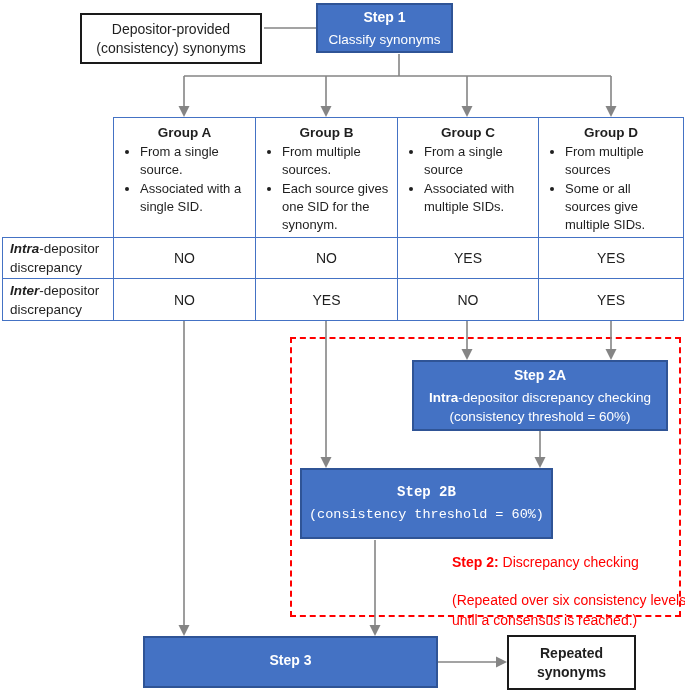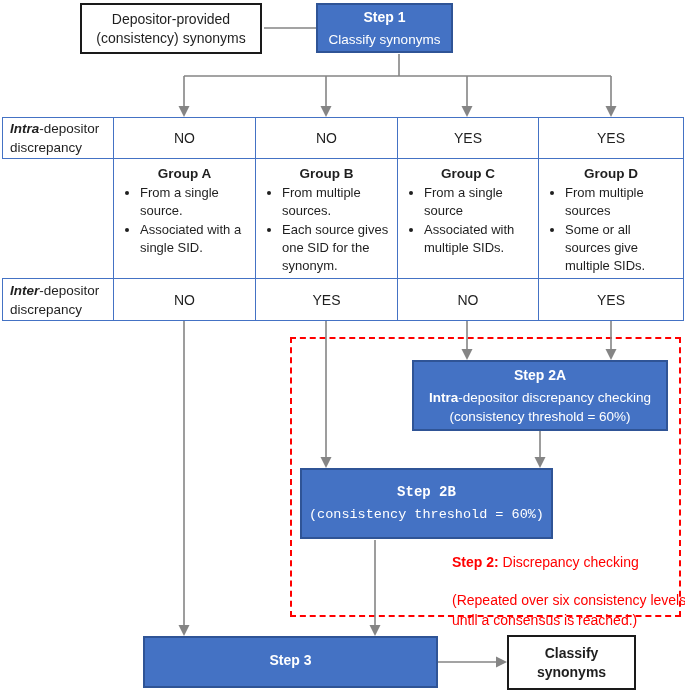--- a/index.html
+++ b/index.html
@@ -65,50 +65,40 @@
       <polygon points="461.5,349 472.5,349 467,360"></polygon>
       <polygon points="605.5,349 616.5,349 611,360"></polygon>
       <polygon points="534.5,457 545.5,457 540,468"></polygon>
       <polygon points="369.5,625 380.5,625 375,636"></polygon>
       <polygon points="496,656.5 496,667.5 507,662"></polygon>
     </g>
   </svg>
 
   <div class="redframe" style="left:290px;top:337px;width:391px;height:280px;"></div>
 
-  <div class="node plain" style="left:80px;top:3px;width:182px;height:51px;">
+  <div class="node plain" style="left:80px;top:13px;width:182px;height:51px;">
     <div>Depositor-provided</div>
     <div>(consistency) synonyms</div>
   </div>
 
   <div class="node blue" style="left:316px;top:3px;width:137px;height:50px;">
     <div class="ttl">Step 1</div>
     <div>Classify synonyms</div>
   </div>
 
   <table class="grid">
     <colgroup>
       <col style="width:111px">
         <col style="width:142px">
         <col style="width:142px">
       <col style="width:141px">
         <col style="width:145px">
     </colgroup>
     <tbody>
-        <tr style="height:41px">
-      <td class="rlabel">
-        <div><span class="bi">Intra</span><span>-depositor</span></div>
-        <div>discrepancy</div>
-      </td>
-      <td class="vcell">NO</td>
-      <td class="vcell">NO</td>
-      <td class="vcell">YES</td>
-      <td class="vcell">YES</td>
-    </tr>
-    <tr style="height:120px">
+        <tr style="height:120px">
       <td class="corner"></td>
       <td class="ghead">
         <div class="gtitle">Group A</div>
         <ul>
           <li>From a single source.</li>
           <li>Associated with a single SID.</li>
         </ul>
       </td>
       <td class="ghead">
         <div class="gtitle">Group B</div>
@@ -124,20 +114,30 @@
           <li>Associated with multiple SIDs.</li>
         </ul>
       </td>
       <td class="ghead">
         <div class="gtitle">Group D</div>
         <ul>
           <li>From multiple sources</li>
           <li>Some or all sources give multiple SIDs.</li>
         </ul>
       </td>
+    </tr>
+    <tr style="height:41px">
+      <td class="rlabel">
+        <div><span class="bi">Intra</span><span>-depositor</span></div>
+        <div>discrepancy</div>
+      </td>
+      <td class="vcell">NO</td>
+      <td class="vcell">NO</td>
+      <td class="vcell">YES</td>
+      <td class="vcell">YES</td>
     </tr>
     <tr style="height:42px">
       <td class="rlabel">
         <div><span class="bi">Inter</span><span>-depositor</span></div>
         <div>discrepancy</div>
       </td>
       <td class="vcell">NO</td>
       <td class="vcell">YES</td>
       <td class="vcell">NO</td>
       <td class="vcell">YES</td>
@@ -160,17 +160,17 @@
     <div class="head"><span class="bold">Step 2:</span><span> Discrepancy checking</span></div>
     <div>(Repeated over six consistency levels</div>
     <div>until a consensus is reached.)</div>
   </div>
 
   <div class="node blue" style="left:143px;top:636px;width:295px;height:52px;gap:44px;">
     <div class="ttl">Step 3</div>
   </div>
 
   <div class="node plain" style="left:507px;top:635px;width:129px;height:55px;font-weight:bold;">
-    <div>Classify</div>
+    <div>Repeated</div>
     <div>synonyms</div>
   </div>
 
 </div>
 
 </body></html>

